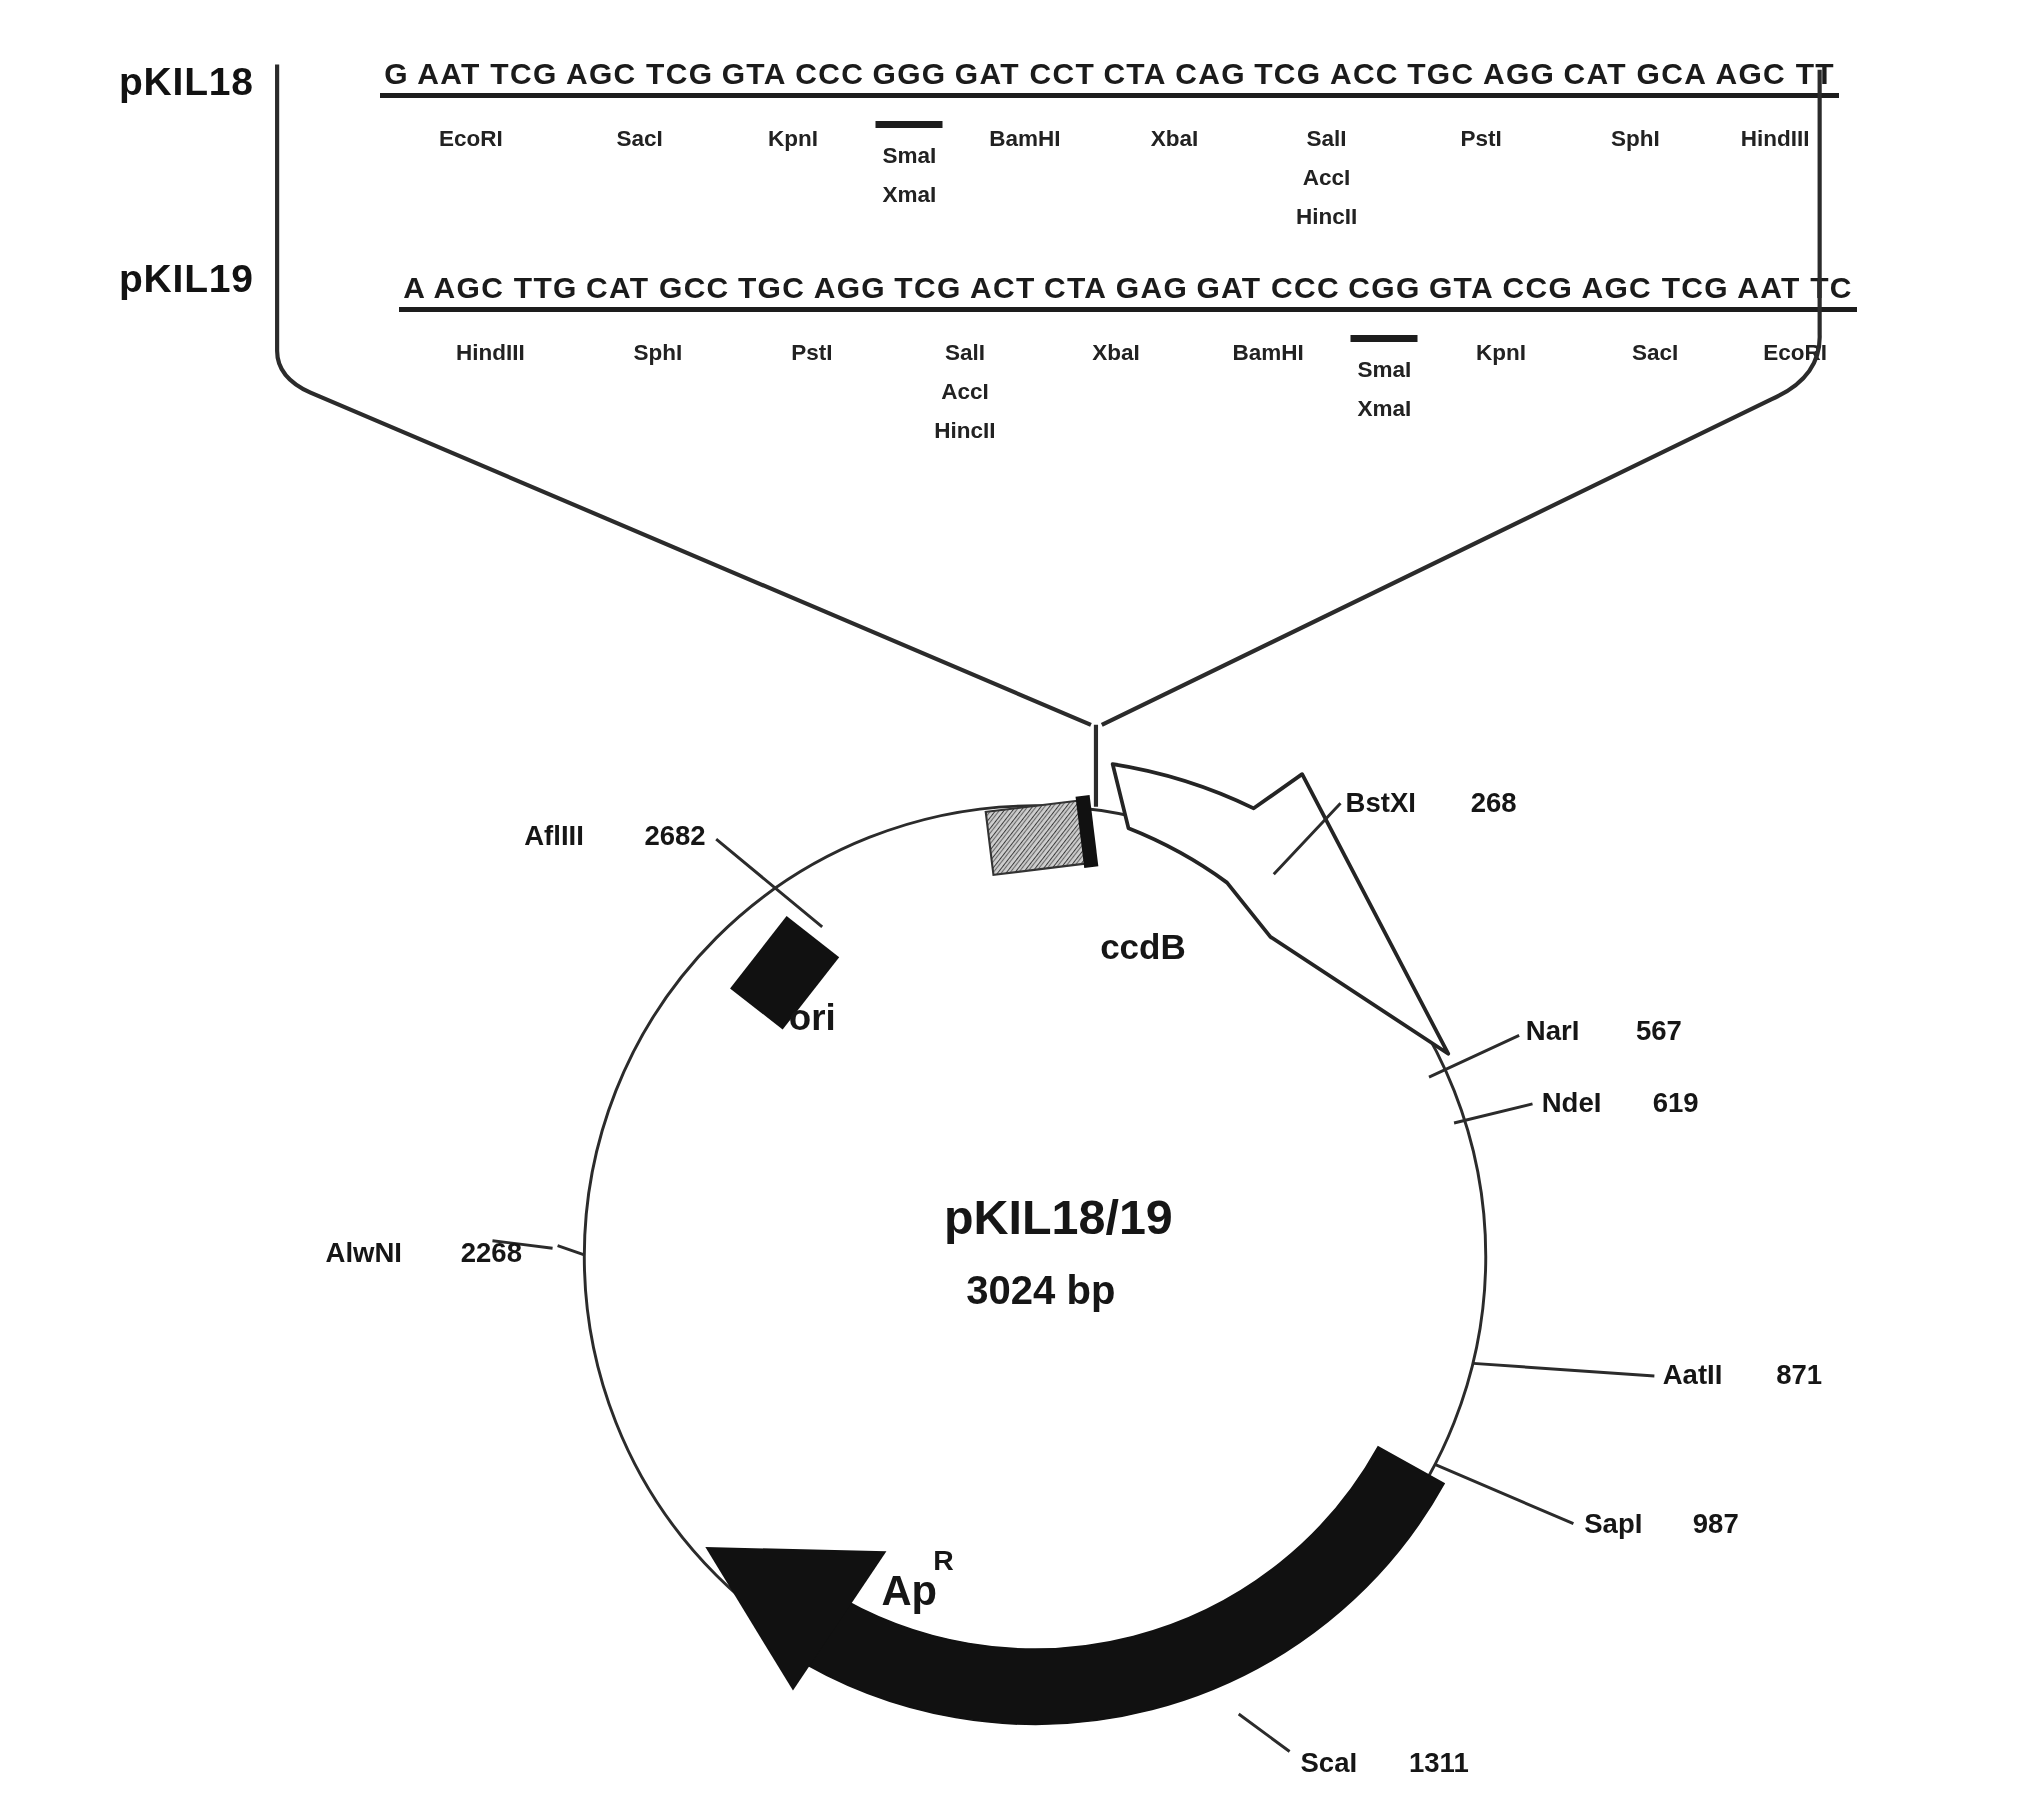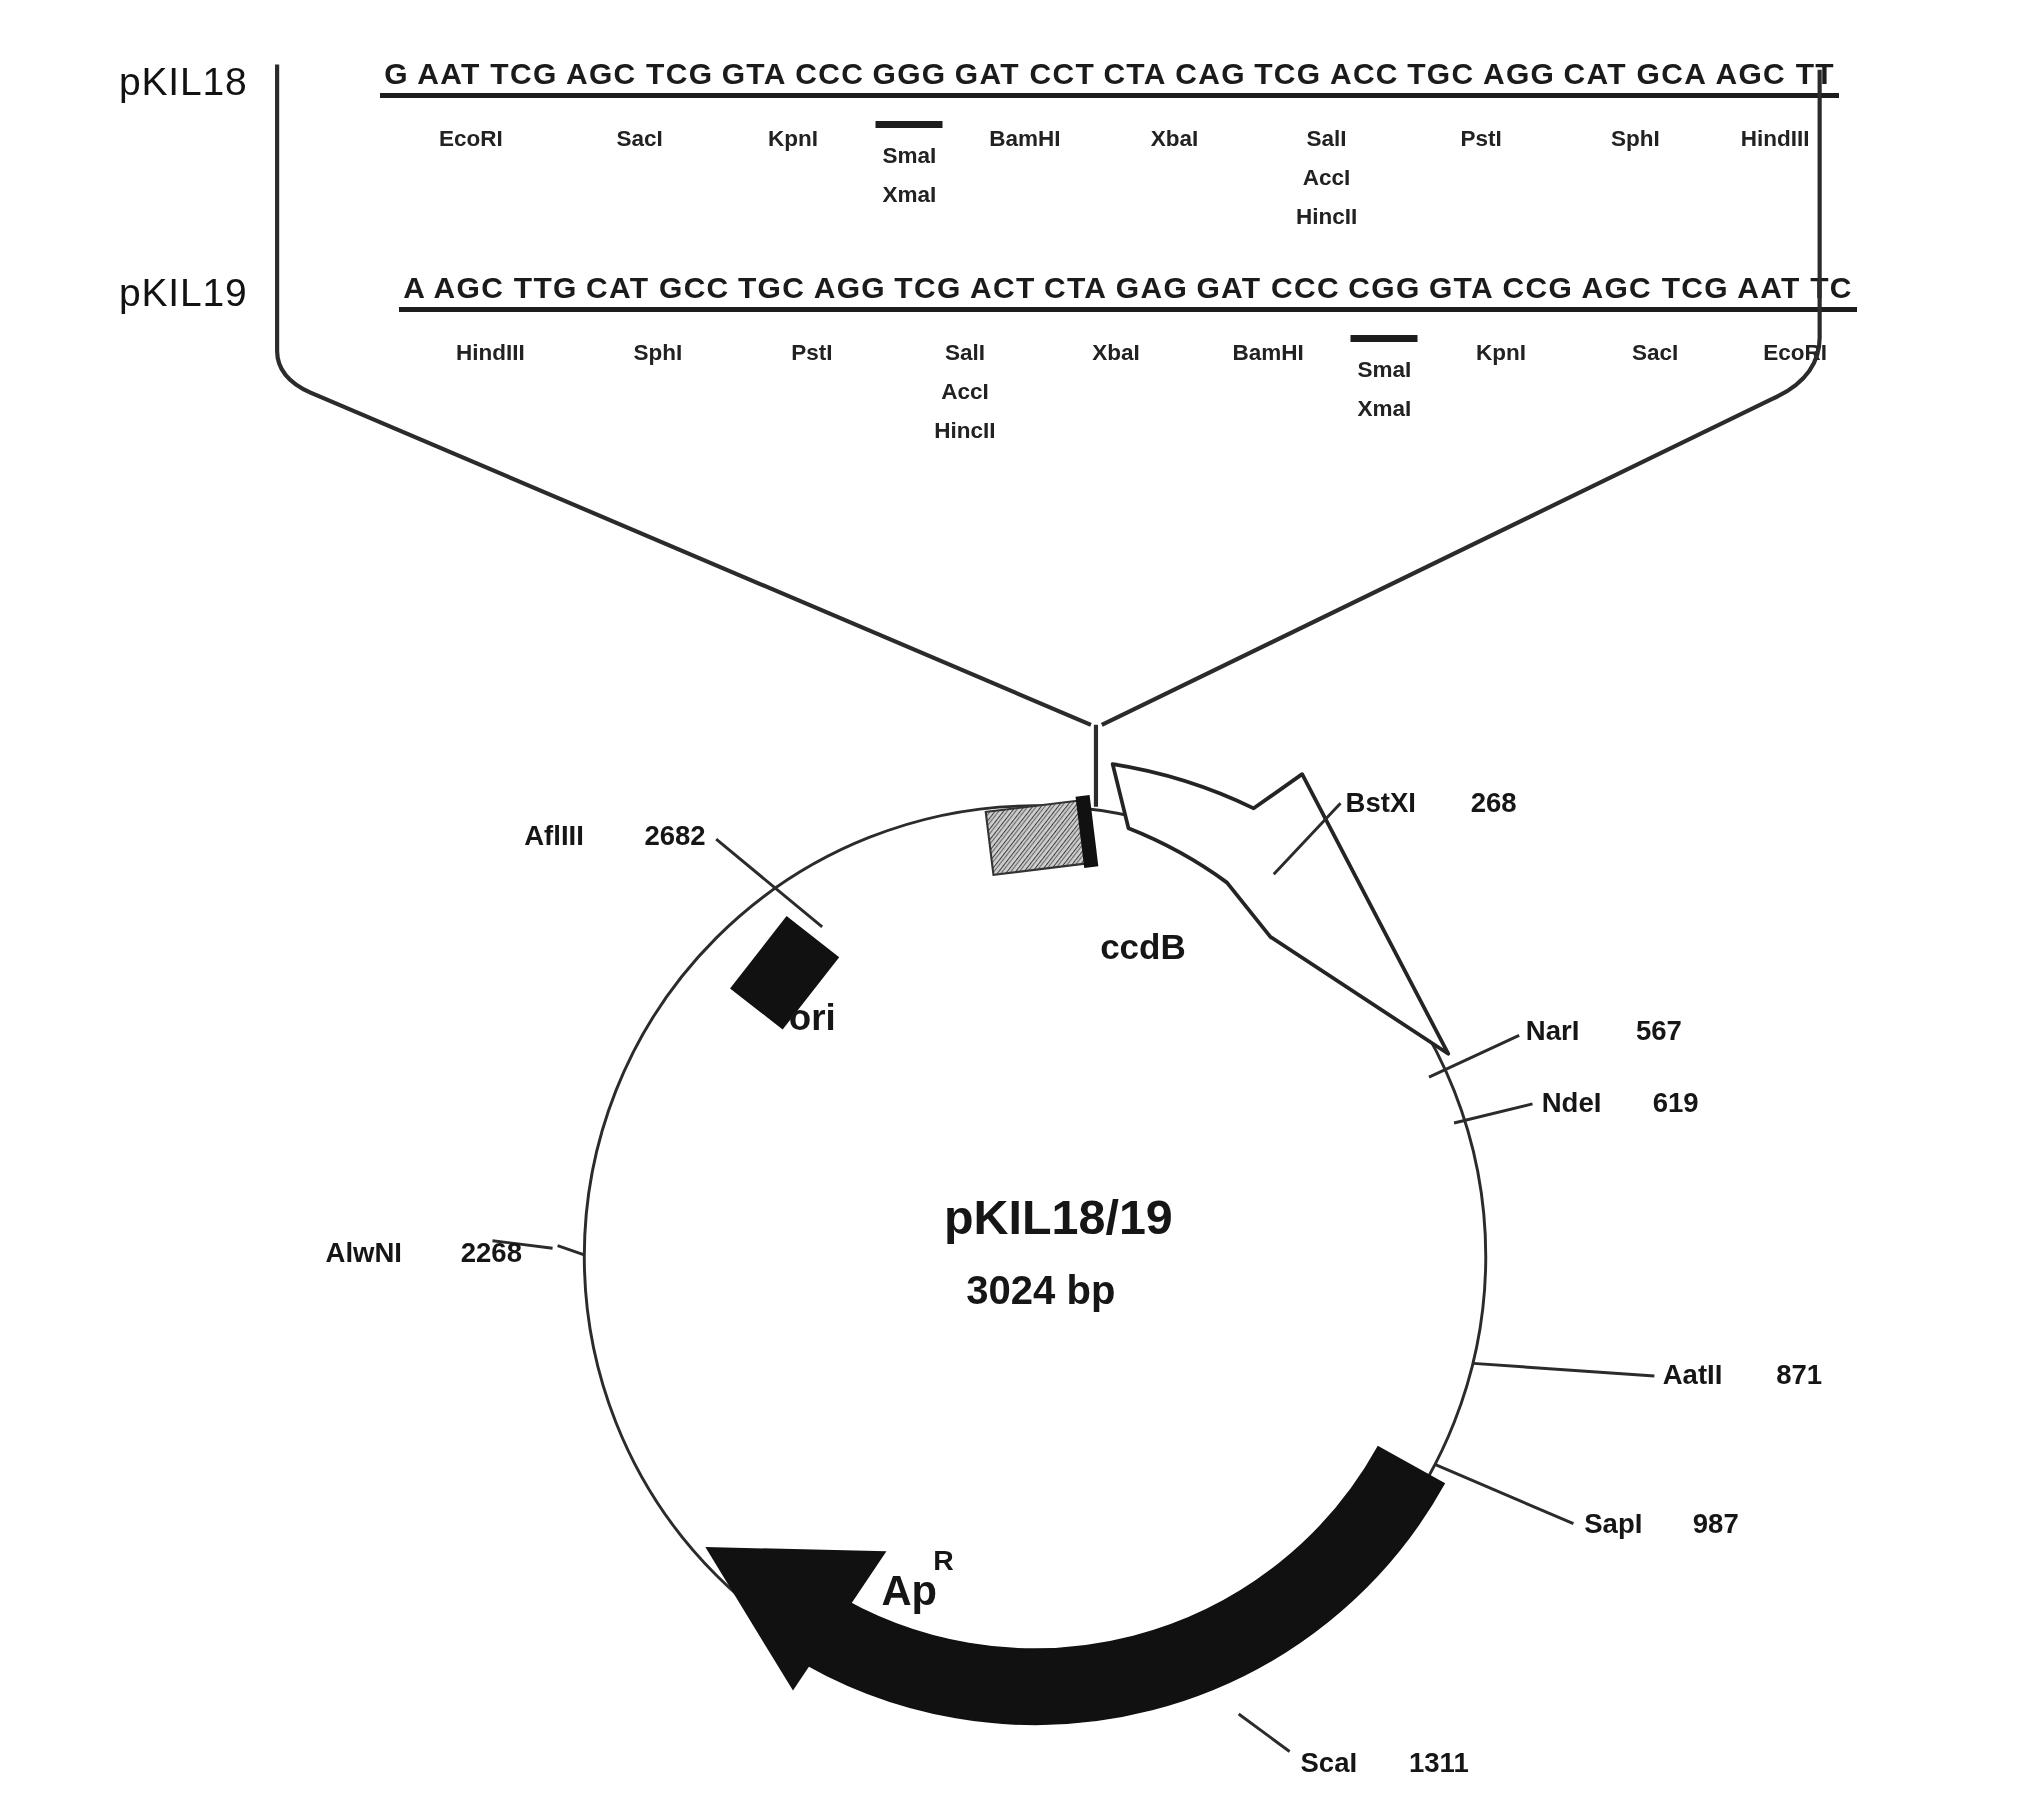--- a/index.html
+++ b/index.html
@@ -1,18 +1,18 @@
 <!DOCTYPE html>
 <html style="font-size:13.4px"><head>
 <meta charset="utf-8">
 <style>
   html,body{margin:0;padding:0;background:#ffffff;}
   #canvas{position:relative;width:2035px;height:1817px;background:#ffffff;overflow:hidden;
           font-family:"Liberation Sans", sans-serif;color:#161616;}
-  .pname{position:absolute;left:119px;font-weight:normal;font-size:39px;letter-spacing:0.8px;color:#121212;white-space:nowrap;}
+  .pname{position:absolute;left:119px;font-weight:bold;font-size:39px;letter-spacing:0.8px;color:#121212;white-space:nowrap;}
   .mcsrow{position:absolute;display:flex;justify-content:space-between;align-items:flex-start;text-decoration:underline;}
   .seg{position:relative;flex:0 0 auto;}
   .codons{display:inline-block;font-weight:bold;font-size:30px;letter-spacing:1.3px;white-space:pre;
           color:#1b1b1b;border-bottom:5.8px solid #1d1d1d;padding:0 4.2px 3.3px 4.2px;line-height:33px;}
   .labels{position:absolute;top:62px;left:50%;transform:translateX(-50%);text-align:center;
           font-weight:bold;font-size:22.5px;line-height:39px;color:#222;white-space:nowrap;}
   .overbar{width:67px;height:7.5px;background:#1d1d1d;margin:1.7px auto 8.3px auto;}
   .lbl{display:block;}
   svg text{font-family:"Liberation Sans", sans-serif;fill:#161616;}
   .site-name,.site-pos{font-size:33px;font-weight:bold;}
@@ -22,21 +22,21 @@
   .gene-ori{font-size:44px;font-weight:bold;}
   .map-title{font-size:58px;font-weight:bold;}
   .map-size{font-size:48px;font-weight:bold;}
 </style>
 </head>
 <body>
 
 <div id="canvas">
 
   <div class="pname" style="top:60px">pKIL18</div>
-  <div class="pname" style="top:271px">pKIL19</div>
+  <div class="pname" style="top:257px">pKIL19</div>
 
   <div class="mcsrow" style="left:380px;top:57px;width:1401px">
     <div class="seg">
       <span class="codons">G AAT TCG</span>
       <div class="labels">
           <span class="lbl">EcoRI</span>
         </div>
     </div>
     <div class="seg">
       <span class="codons">AGC TCG</span>

